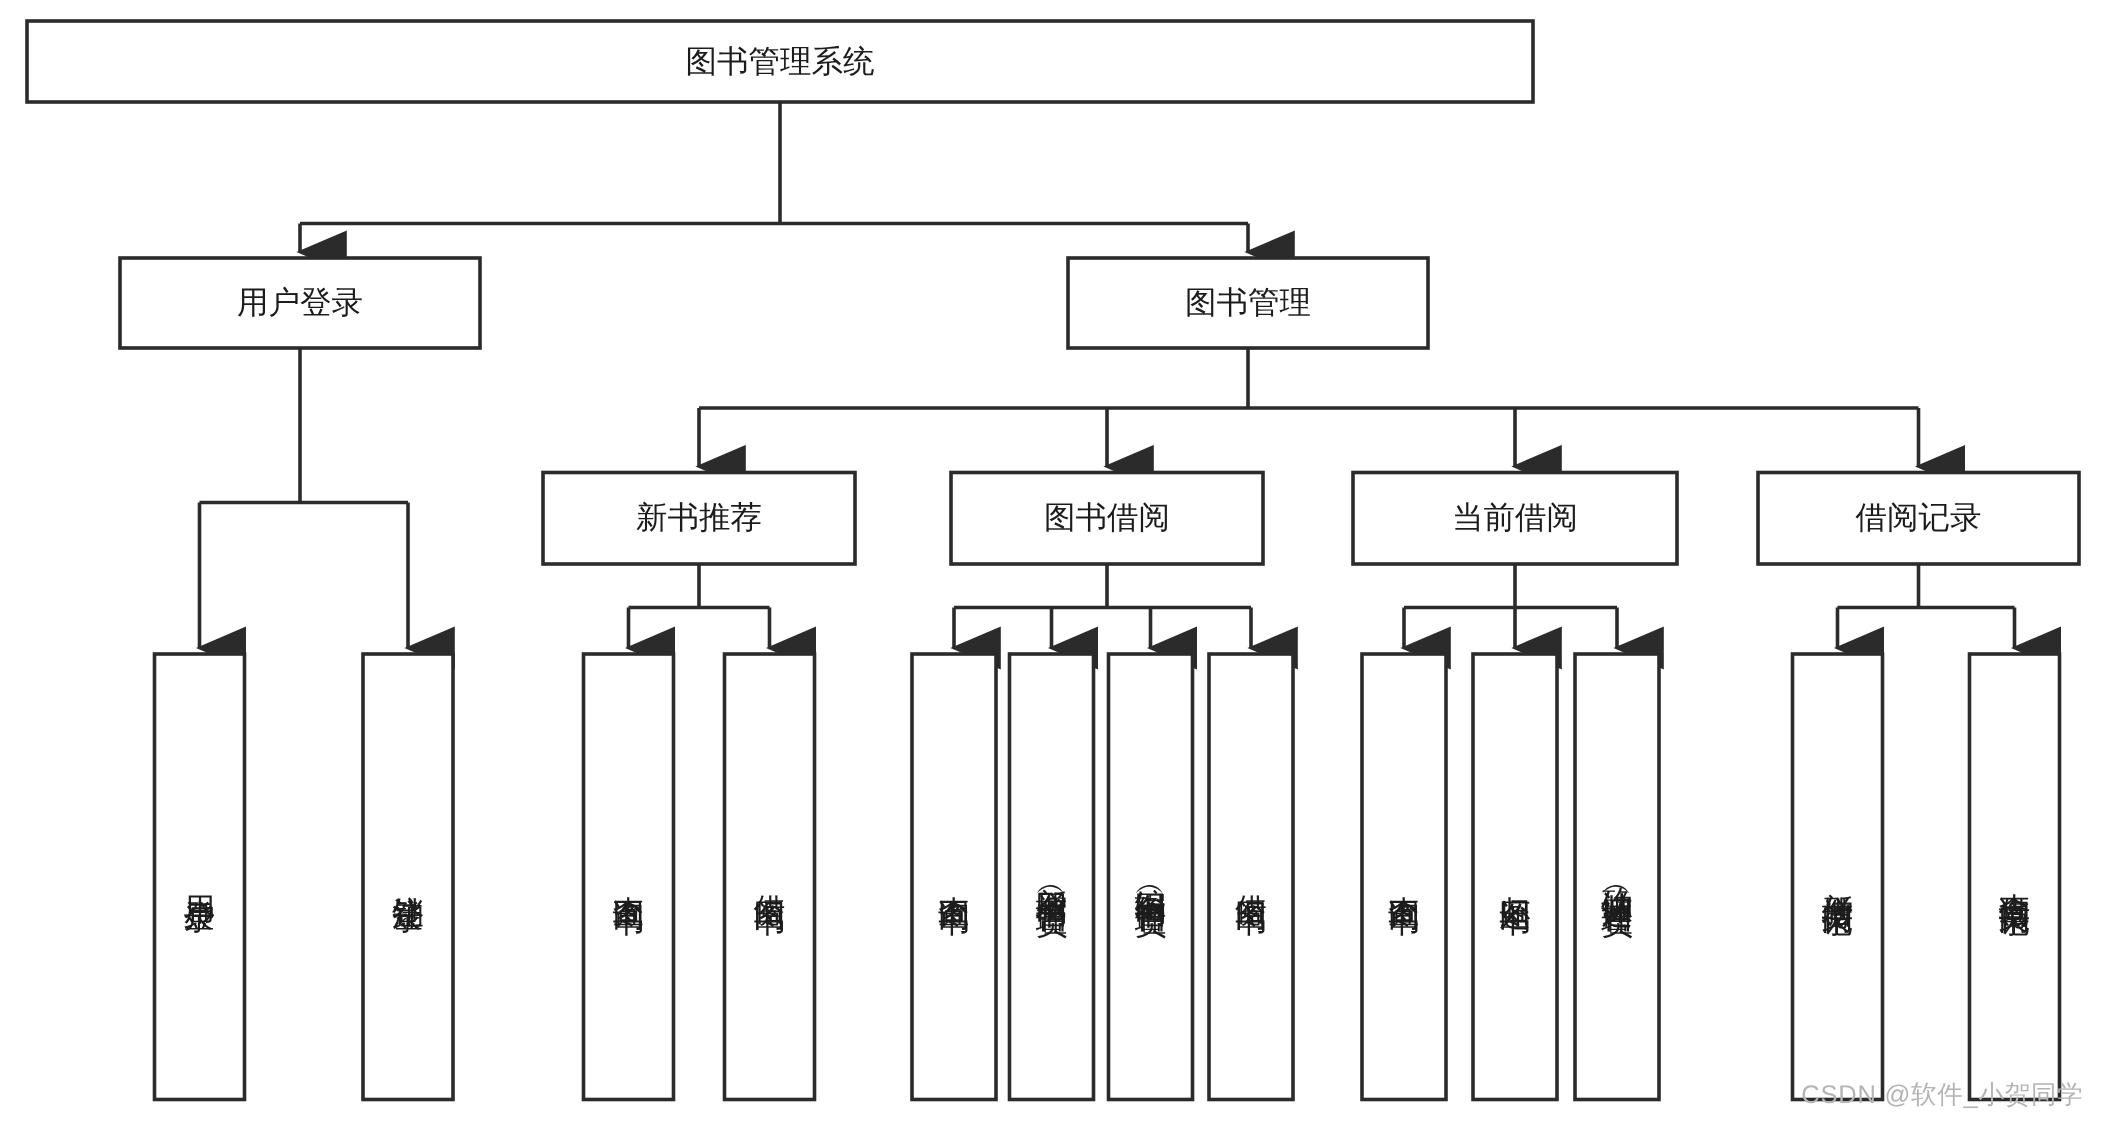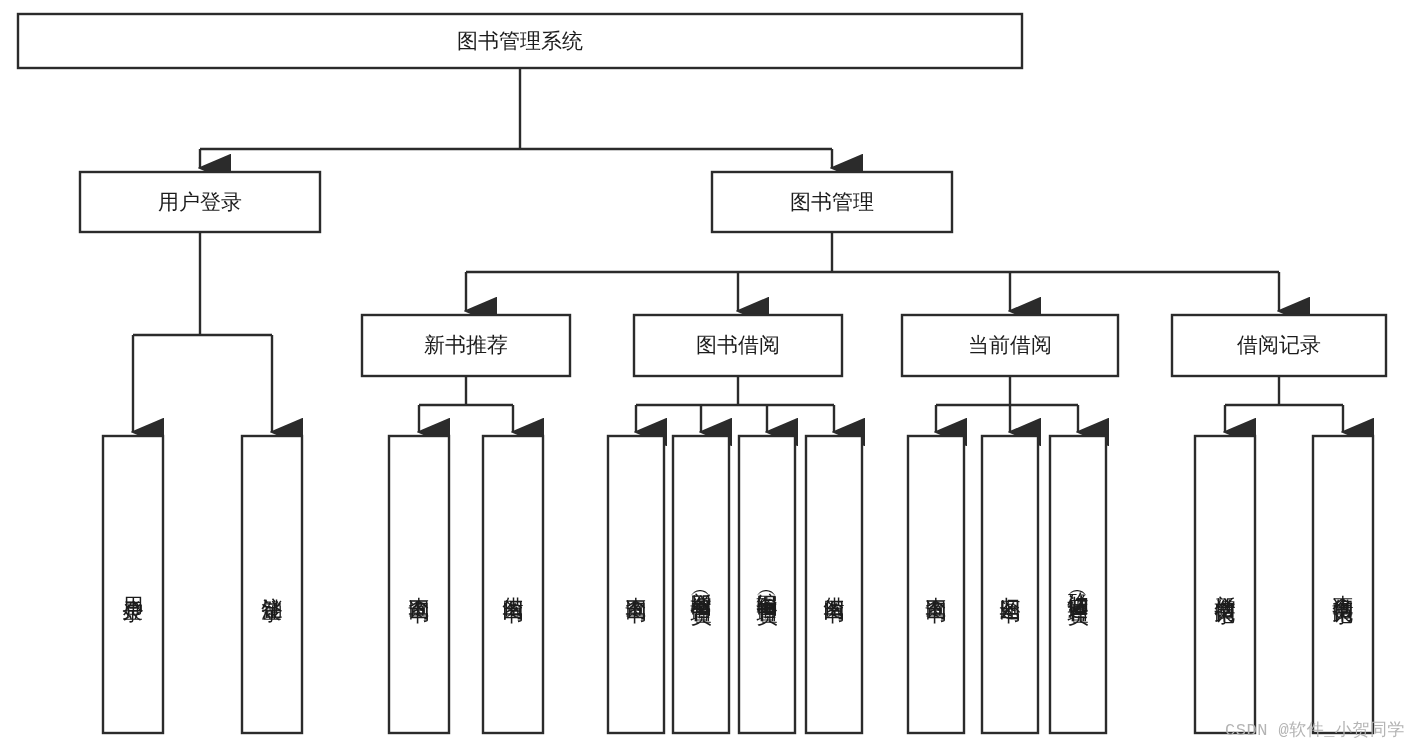--- a/index.html
+++ b/index.html
@@ -45,23 +45,23 @@
     stroke: #2b2b2b;
     stroke-width: 2.4;
     fill: none;
   }
   .arrowhead {
     fill: #2b2b2b;
     stroke: none;
   }
   .watermark {
     position: absolute;
-    right: 0;
+    right: 16px;
     bottom: 6px;
-    font-family: Liberation Mono, monospace;
+    font-family: Liberation Sans, sans-serif;
     font-size: 17px;
     color: #b4b4b4;
     letter-spacing: 0.5px;
     white-space: nowrap;
     user-select: none;
   }
 </style>
 </head>
 <body>
 

